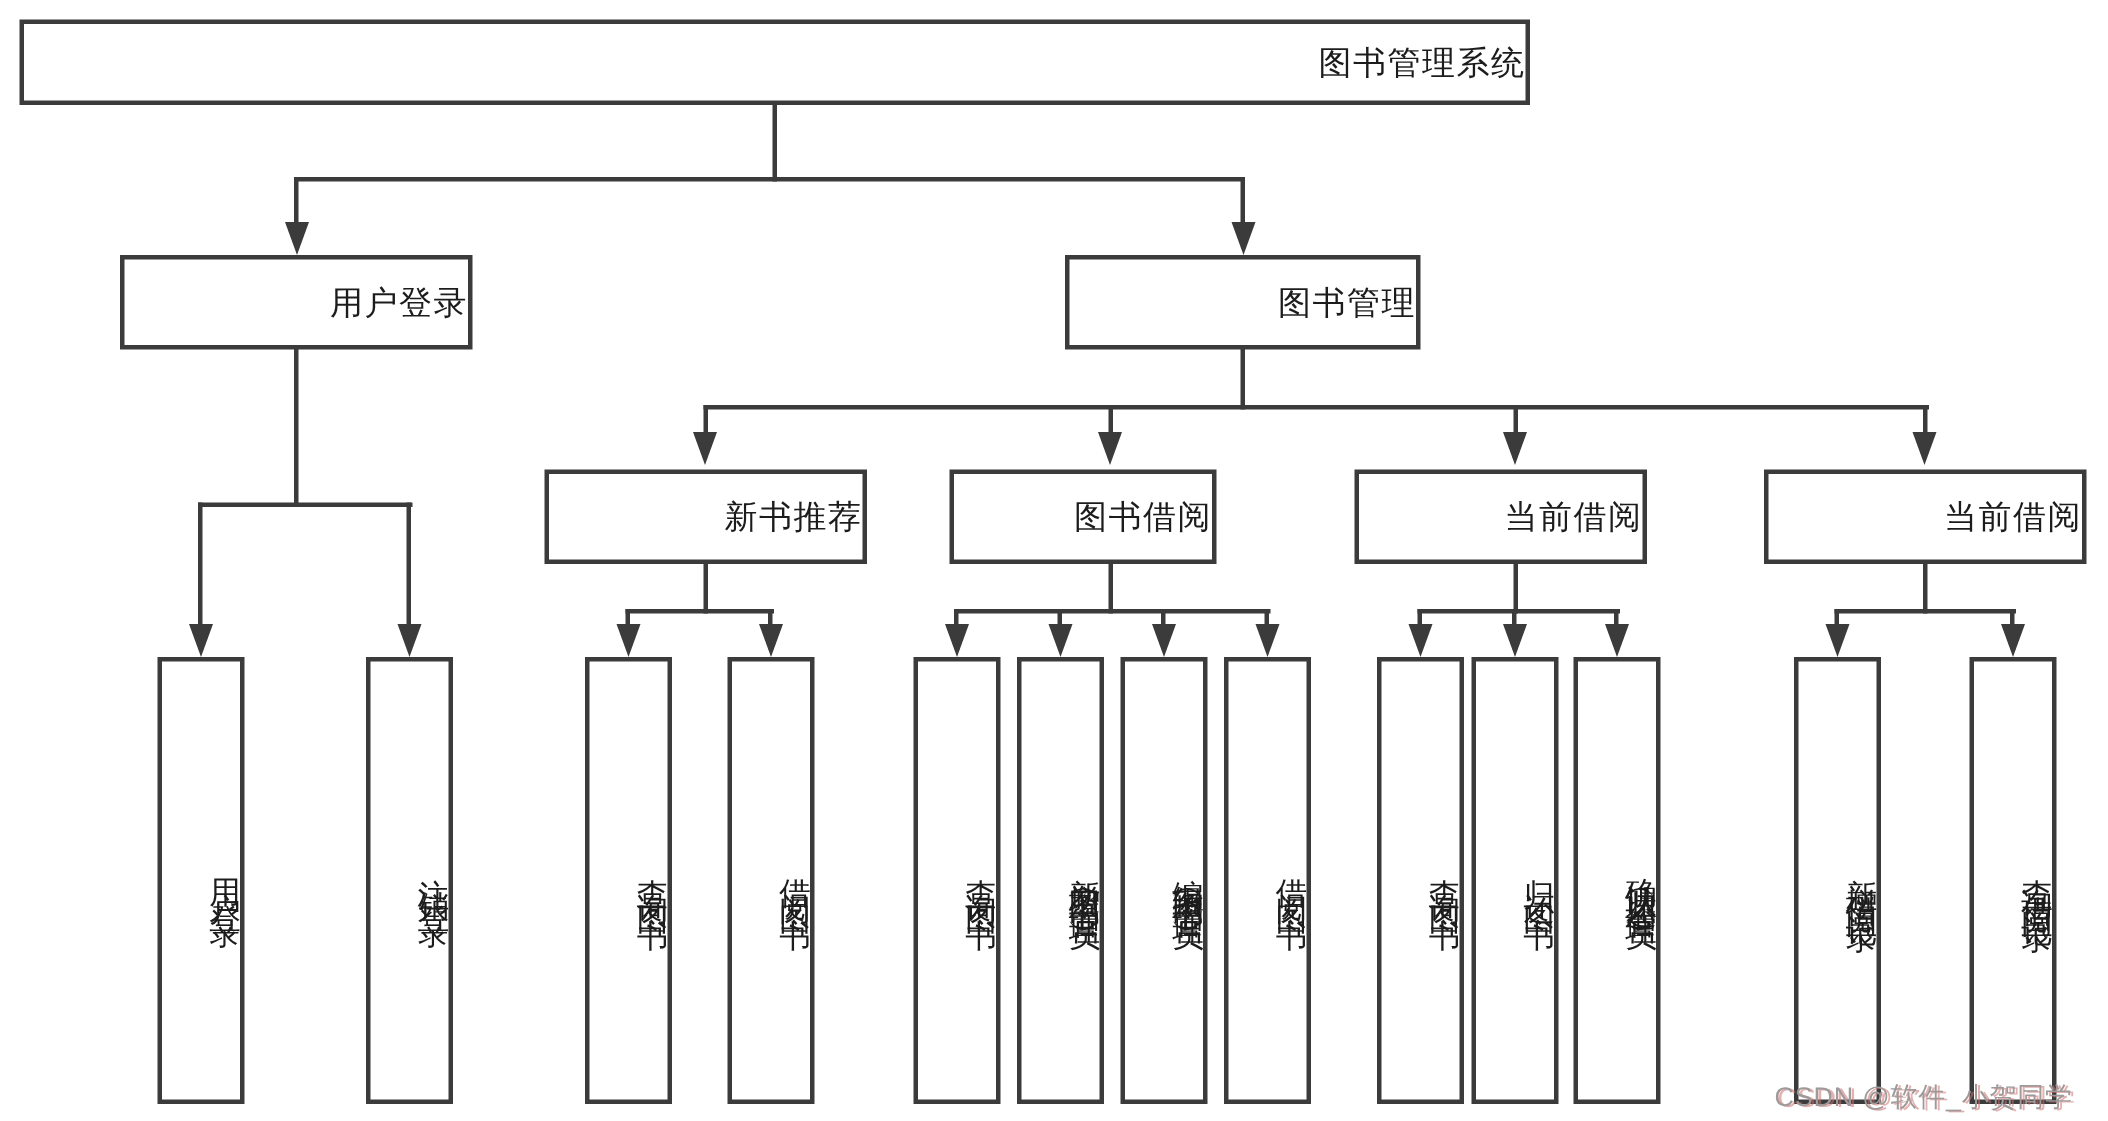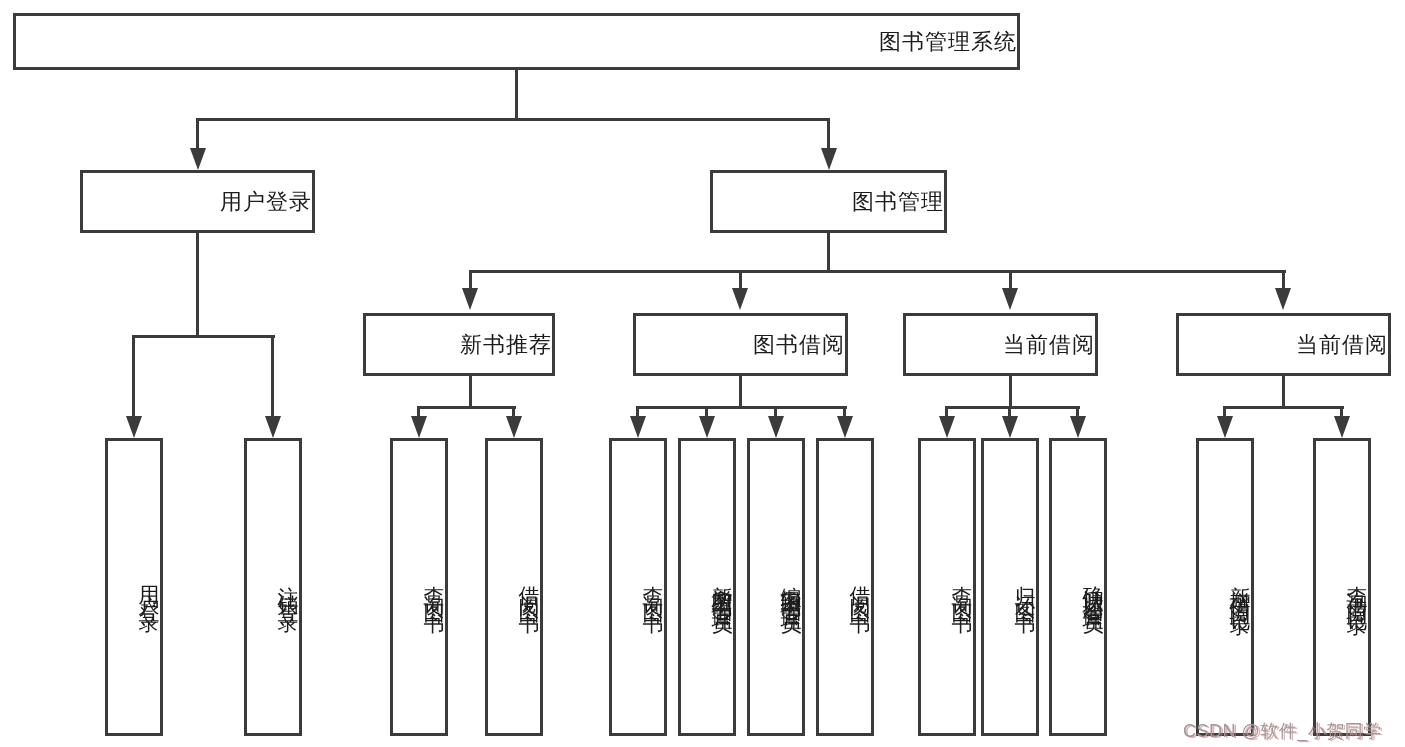--- a/index.html
+++ b/index.html
@@ -84,24 +84,24 @@
   <div class="hline" style="left:469px;top:270px;width:817px;"></div>
   <div class="vline" style="left:469px;top:270px;height:20px;"></div>
   <div class="arrowhead" style="left:462px;top:288px;"></div>
   <div class="vline" style="left:739px;top:270px;height:20px;"></div>
   <div class="arrowhead" style="left:732px;top:288px;"></div>
   <div class="vline" style="left:1009px;top:270px;height:20px;"></div>
   <div class="arrowhead" style="left:1002px;top:288px;"></div>
   <div class="vline" style="left:1282px;top:270px;height:20px;"></div>
   <div class="arrowhead" style="left:1275px;top:288px;"></div>
 
-  <div class="node" style="left:363px;top:313px;width:192px;height:63px;">
+  <div class="node" style="left:363px;top:313px;width:215px;height:63px;">
     <span>新书推荐</span>
   </div>
-  <div class="node" style="left:633px;top:313px;width:215px;height:63px;padding-left:40px;">
+  <div class="node" style="left:633px;top:313px;width:178px;height:63px;padding-left:40px;">
     <span>图书借阅</span>
   </div>
   <div class="node" style="left:903px;top:313px;width:195px;height:63px;">
     <span>当前借阅</span>
   </div>
   <div class="node" style="left:1176px;top:313px;width:215px;height:63px;">
     <span>当前借阅</span>
   </div>
 
   <div class="vline" style="left:469px;top:374px;height:35px;"></div>

